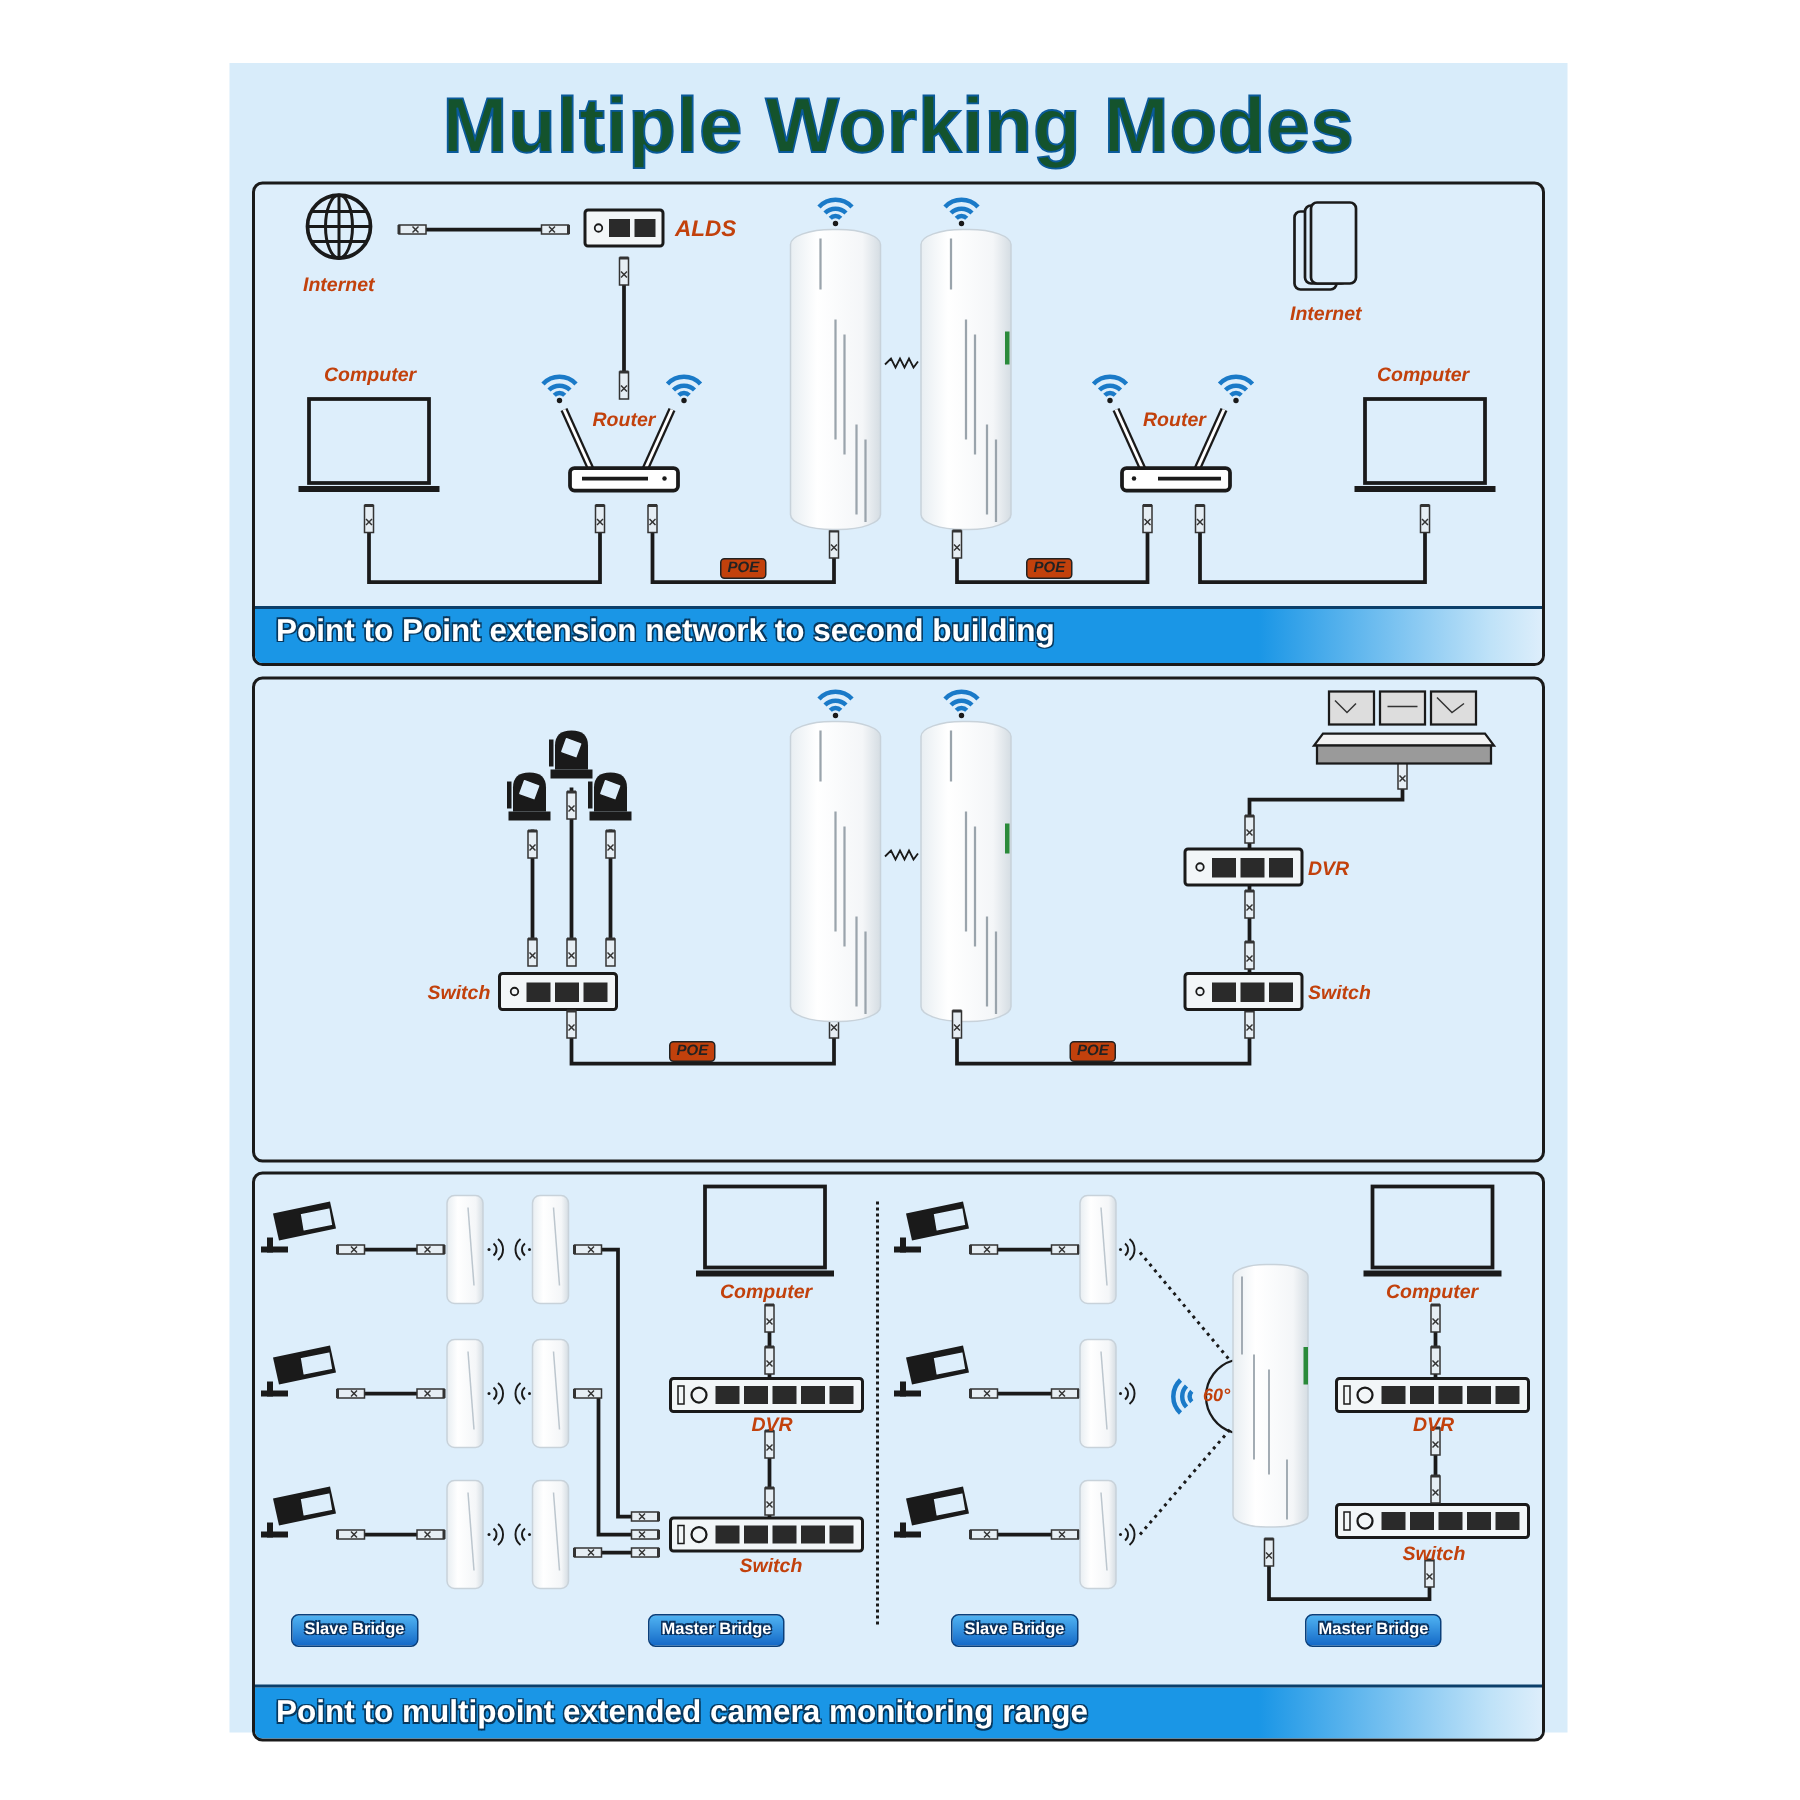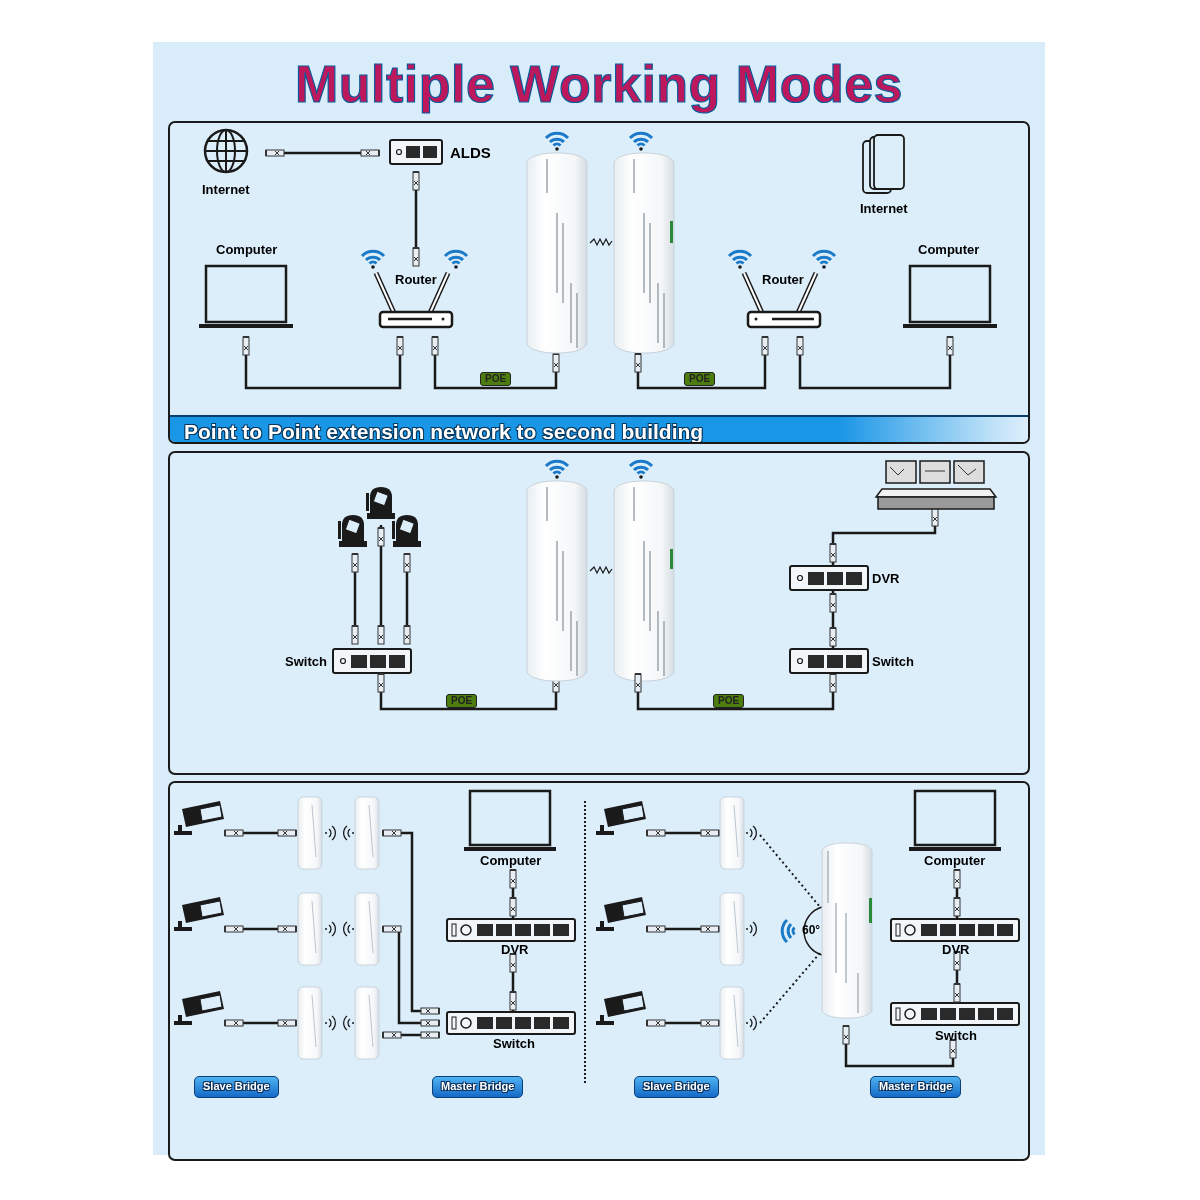--- a/index.html
+++ b/index.html
@@ -1,26 +1,26 @@
 <!DOCTYPE html>
 <html><head>
 <meta charset="utf-8">
 <style>
   html, body { margin: 0; padding: 0; background: #ffffff; }
   body { width: 1200px; height: 1200px; position: relative; overflow: hidden; font-family: "Liberation Sans", sans-serif; }
   .outer { position: absolute; left: 153px; top: 42px; width: 892px; height: 1113px; background: #d8ecfa; }
-  .title { position: absolute; left: 0; top: 12px; width: 100%; text-align: center; font-family: "Liberation Sans", sans-serif; font-weight: bold; font-size: 52px; color: #be185d; -webkit-text-stroke: 1.2px #0a5a9a; letter-spacing: 0.5px; }
+  .title { position: absolute; left: 0; top: 12px; width: 100%; text-align: center; font-family: "Liberation Sans", sans-serif; font-weight: bold; font-size: 52px; color: #14532d; -webkit-text-stroke: 1.2px #0a5a9a; letter-spacing: 0.5px; }
   .panel { position: absolute; left: 15px; width: 862px; border: 2px solid #1a1a1a; border-radius: 7px; background: #ddeefb; overflow: hidden; box-sizing: border-box; }
   .panel svg { position: absolute; left: 0; top: 0; }
-  .banner { position: absolute; left: 0; bottom: 0; width: 100%; height: 27px; background: linear-gradient(to right, #1a96e6 0%, #1a96e6 78%, #bfe2f8 96%, #ddeefb 100%); border-top: 2px solid #0b3f6a; box-sizing: border-box; }
+  .banner { position: absolute; left: 0; bottom: 0; width: 100%; height: 38px; background: linear-gradient(to right, #1a96e6 0%, #1a96e6 78%, #bfe2f8 96%, #ddeefb 100%); border-top: 2px solid #0b3f6a; box-sizing: border-box; }
   .banner span { position: absolute; left: 14px; top: 3px; font-weight: bold; font-size: 21px; color: #ffffff; text-shadow: -1px -1px 0 #07385e, 1px -1px 0 #07385e, -1px 1px 0 #07385e, 1px 1px 0 #07385e; white-space: nowrap; }
-  .lbl { position: absolute; font-weight: bold; font-size: 13px; color: #000000; white-space: nowrap; }
+  .lbl { position: absolute; font-weight: bold; font-size: 13px; color: #c2410c; white-space: nowrap; font-style: italic; }
   .lbl.big { font-size: 15px; }
   .pill { position: absolute; height: 20px; padding: 0 8px; border-radius: 5px; background: linear-gradient(#4fb3f2, #1569c7); border: 1px solid #0a3f7a; color: #fff; font-weight: bold; font-size: 11px; line-height: 19px; text-shadow: -1px -1px 0 #0a2f5a, 1px 1px 0 #0a2f5a, 1px -1px 0 #0a2f5a, -1px 1px 0 #0a2f5a; white-space: nowrap; }
-  .poe { position: absolute; font-weight: bold; font-size: 10px; color: #222; border: 1.5px solid #222; border-radius: 3px; padding: 0 4px; background: #4d7c0f; line-height: 12px; }
+  .poe { position: absolute; font-weight: bold; font-size: 10px; color: #222; border: 1.5px solid #222; border-radius: 3px; padding: 0 4px; background: #c2410c; line-height: 12px; font-style: italic; }
 </style>
 </head>
 <body>
 
 <div class="outer">
   <div class="title">Multiple Working Modes</div>
 
   <div class="panel" style="top:79px;height:323px;">
     <svg width="862" height="323" viewBox="0 0 862 323">
       <defs>
@@ -439,14 +439,17 @@
     <div class="pill" style="left:24px;top:293px;">Slave Bridge</div>
     <div class="pill" style="left:262px;top:293px;">Master Bridge</div>
 
     <div class="lbl" style="left:754px;top:70px;">Computer</div>
     <div class="lbl" style="left:772px;top:159px;">DVR</div>
     <div class="lbl" style="left:765px;top:245px;">Switch</div>
     <div class="lbl" style="left:632px;top:140px;font-size:12px;">60°</div>
     <div class="pill" style="left:464px;top:293px;">Slave Bridge</div>
     <div class="pill" style="left:700px;top:293px;">Master Bridge</div>
 
+    <div class="banner" style="height:36px;">
+        <span style="top:5px;">Point to multipoint extended camera monitoring range</span>
+      </div>
   </div>
 </div>
 
 </body></html>

